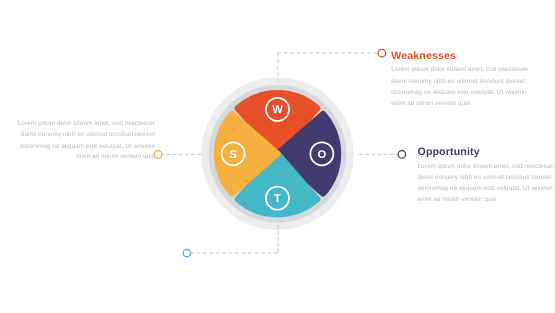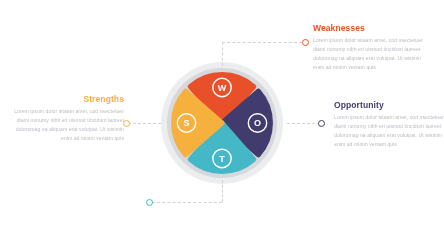--- a/index.html
+++ b/index.html
@@ -7,21 +7,21 @@
     width:444px;height:250px;overflow:hidden;
     background:#ffffff;
     font-family:"Liberation Sans","DejaVu Sans",sans-serif;
   }
   #stage{position:relative;width:444px;height:250px;}
 
   
   .block{position:absolute;width:112px;}
   .block .title{
     font-size:8.5px;font-weight:bold;letter-spacing:.1px;
-    margin:0 0 3px 0;line-height:1.1;
+    margin:16px 0 3px 0;line-height:1.1;
   }
   .block .body{
     font-size:5.1px;line-height:1.72;color:#b9bcc2;
     margin:0;letter-spacing:.05px;
   }
   .align-right{text-align:right;}
   .align-left{text-align:left;}
 
   #blk-weaknesses{left:313px;top:24px;}
   #blk-opportunity{left:334px;top:101px;}
@@ -103,18 +103,17 @@
     <div class="title" style="color:#e8502a;">Weaknesses</div>
     <div class="body">Lorem ipsum dolor sitaam amet, cod nsectetuer diami nonumy nibh eri uismod tincidunt laoreet doloromag na aliquam erat volutpat. Ut wisimin enim ad minim veniam quis</div>
   </div>
 
   <div class="block align-left" id="blk-opportunity">
     <div class="title" style="color:#413c6d;">Opportunity</div>
     <div class="body">Lorem ipsum dolor sitaam amet, cod nsectetuer diami nonumy nibh eri uismod tincidunt laoreet doloromag na aliquam erat volutpat. Ut wisimin enim ad minim veniam quis</div>
   </div>
 
   <div class="block align-right" id="blk-strengths">
-    <div class="title" style="color:#f5b03e;">Strengths</div>
     <div class="body">Lorem ipsum dolor sitaam amet, cod nsectetuer diami nonumy nibh eri uismod tincidunt laoreet doloromag na aliquam erat volutpat. Ut wisimin enim ad minim veniam quis</div>
   </div>
 
 
 </div>
 
 </body></html>

